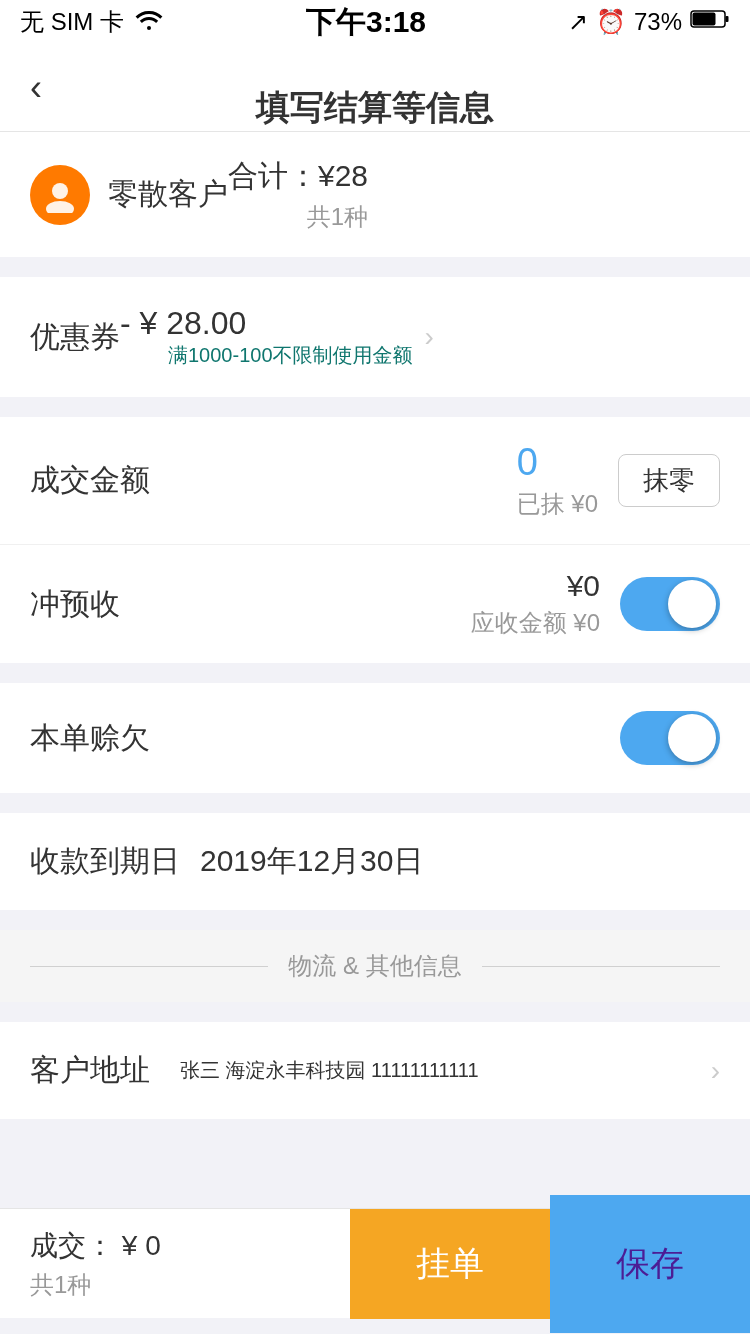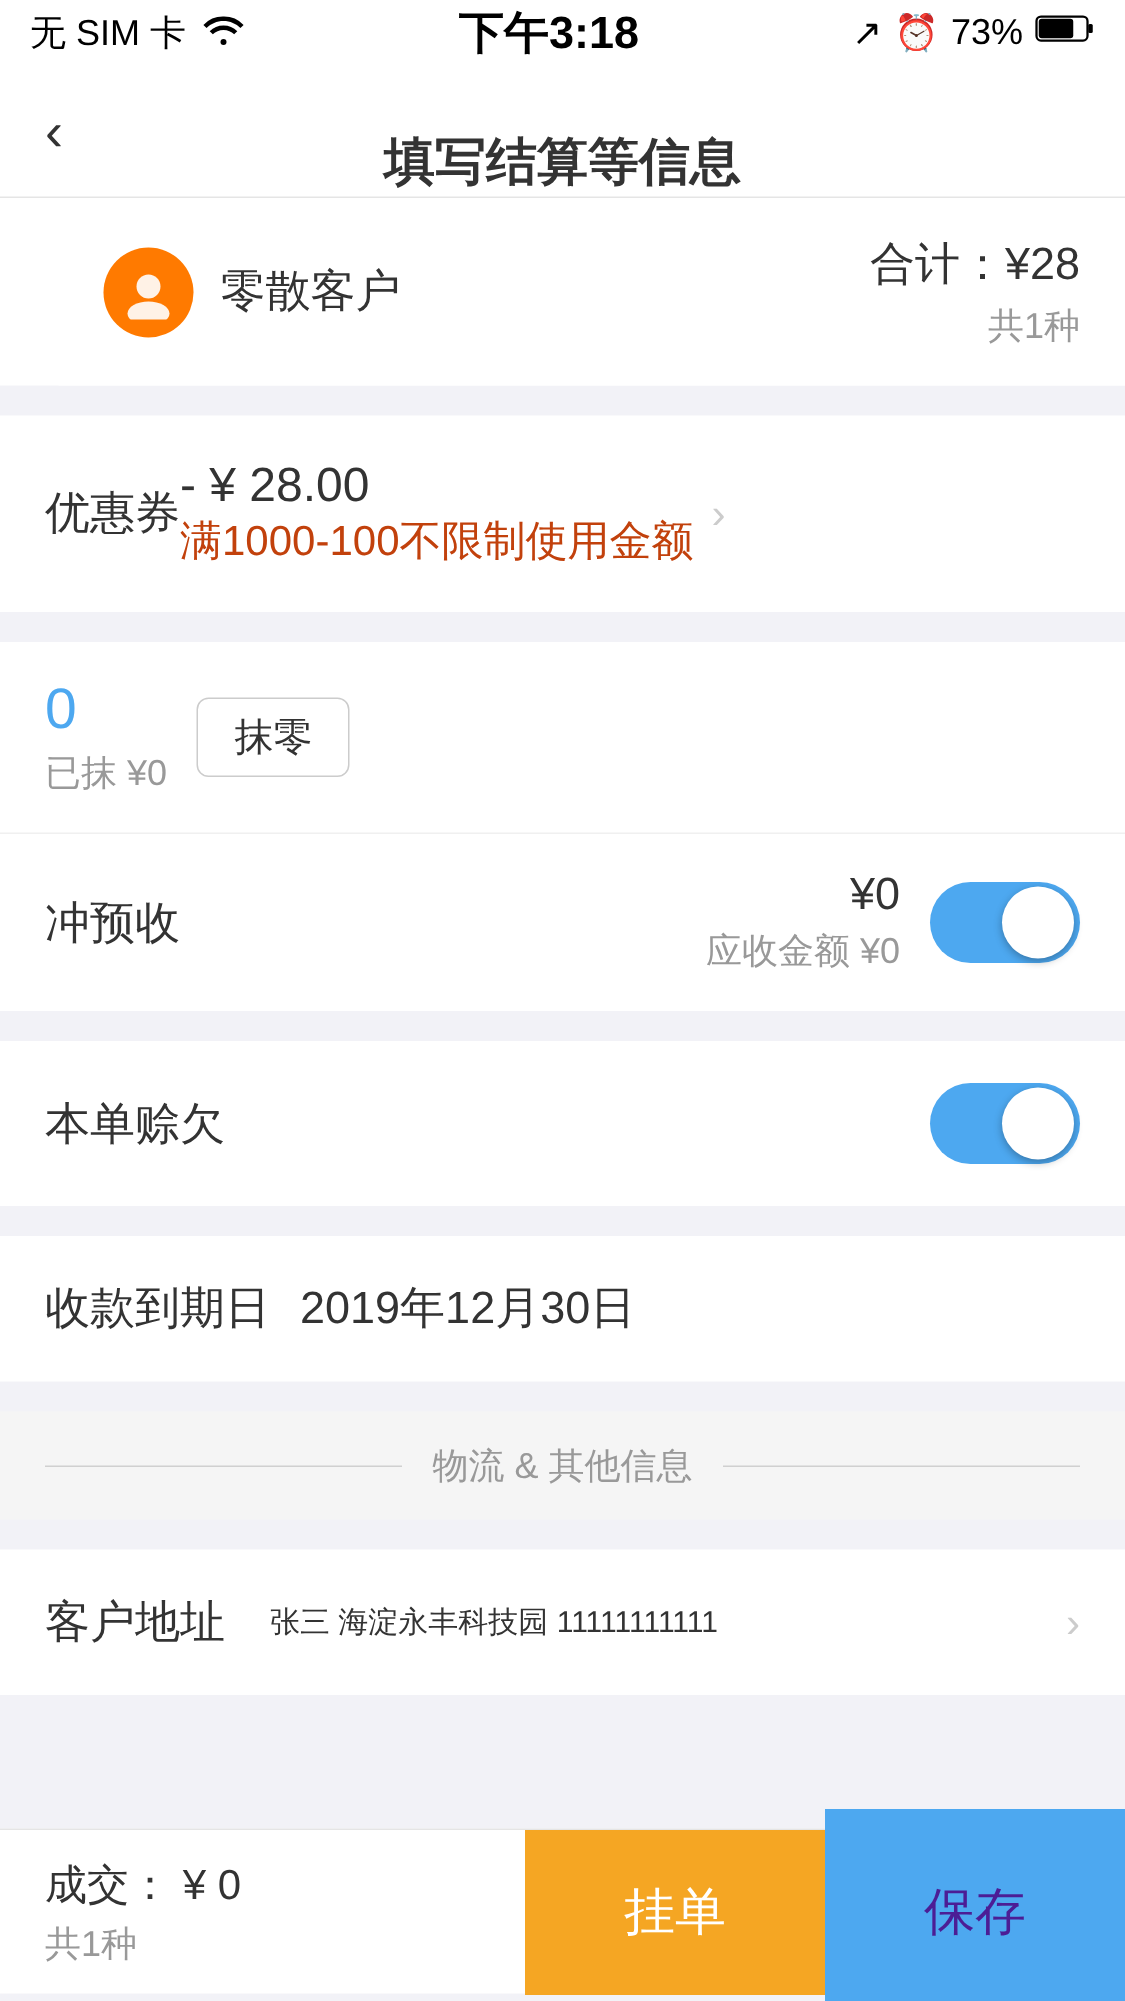--- a/index.html
+++ b/index.html
@@ -64,23 +64,21 @@
       background: #fff;
       margin-bottom: 20px;
     }
 
     
     .customer-row {
       background: #fff;
       padding: 24px 30px;
       display: flex;
       align-items: center;
-      justify-content: space-between;
       margin-bottom: 2px;
-      margin-left: 39px;
     }
     .customer-left {
       display: flex;
       align-items: center;
       gap: 18px;
     }
     .customer-avatar {
       width: 60px;
       height: 60px;
       border-radius: 50%;
@@ -128,22 +126,23 @@
       display: flex;
       align-items: center;
       gap: 12px;
     }
     .coupon-discount {
       font-size: 32px;
       color: #333;
       font-weight: 500;
     }
     .coupon-desc {
-      font-size: 28px;
-      color: #c2410c;
+      font-size: 20px;
+      color: #0f766e;
+      margin-left: 48px;
     }
     .chevron {
       color: #ccc;
       font-size: 28px;
     }
 
     
     .amount-section {
       background: #fff;
       margin-bottom: 20px;
@@ -306,21 +305,21 @@
     .address-value {
       font-size: 20px;
       color: #333;
       margin-left: 30px;
       flex: 1;
     }
 
     
     .bottom-bar {
       position: fixed;
-      bottom: 5px;
+      bottom: 16px;
       left: 0;
       width: 750px;
       height: 110px;
       background: #fff;
       display: flex;
       align-items: center;
       border-top: 1px solid #e5e5e5;
     }
     .bottom-info {
       padding: 0 30px;
@@ -422,20 +421,21 @@
           <div class="coupon-discount">- ¥ 28.00</div>
           <div class="coupon-desc">满1000-100不限制使用金额</div>
         </div>
         <span class="chevron">›</span>
       </div>
     </div>
   </div>
 
   <div class="amount-section">
     <div class="amount-row">
+      <span class="amount-label">成交金额</span>
       <div class="amount-right">
         <div>
           <div class="amount-value">0</div>
           <div class="amount-sub">已抹  ¥0</div>
         </div>
         <button class="btn-round">抹零</button>
       </div>
     </div>
 
     <div class="prepay-row">

